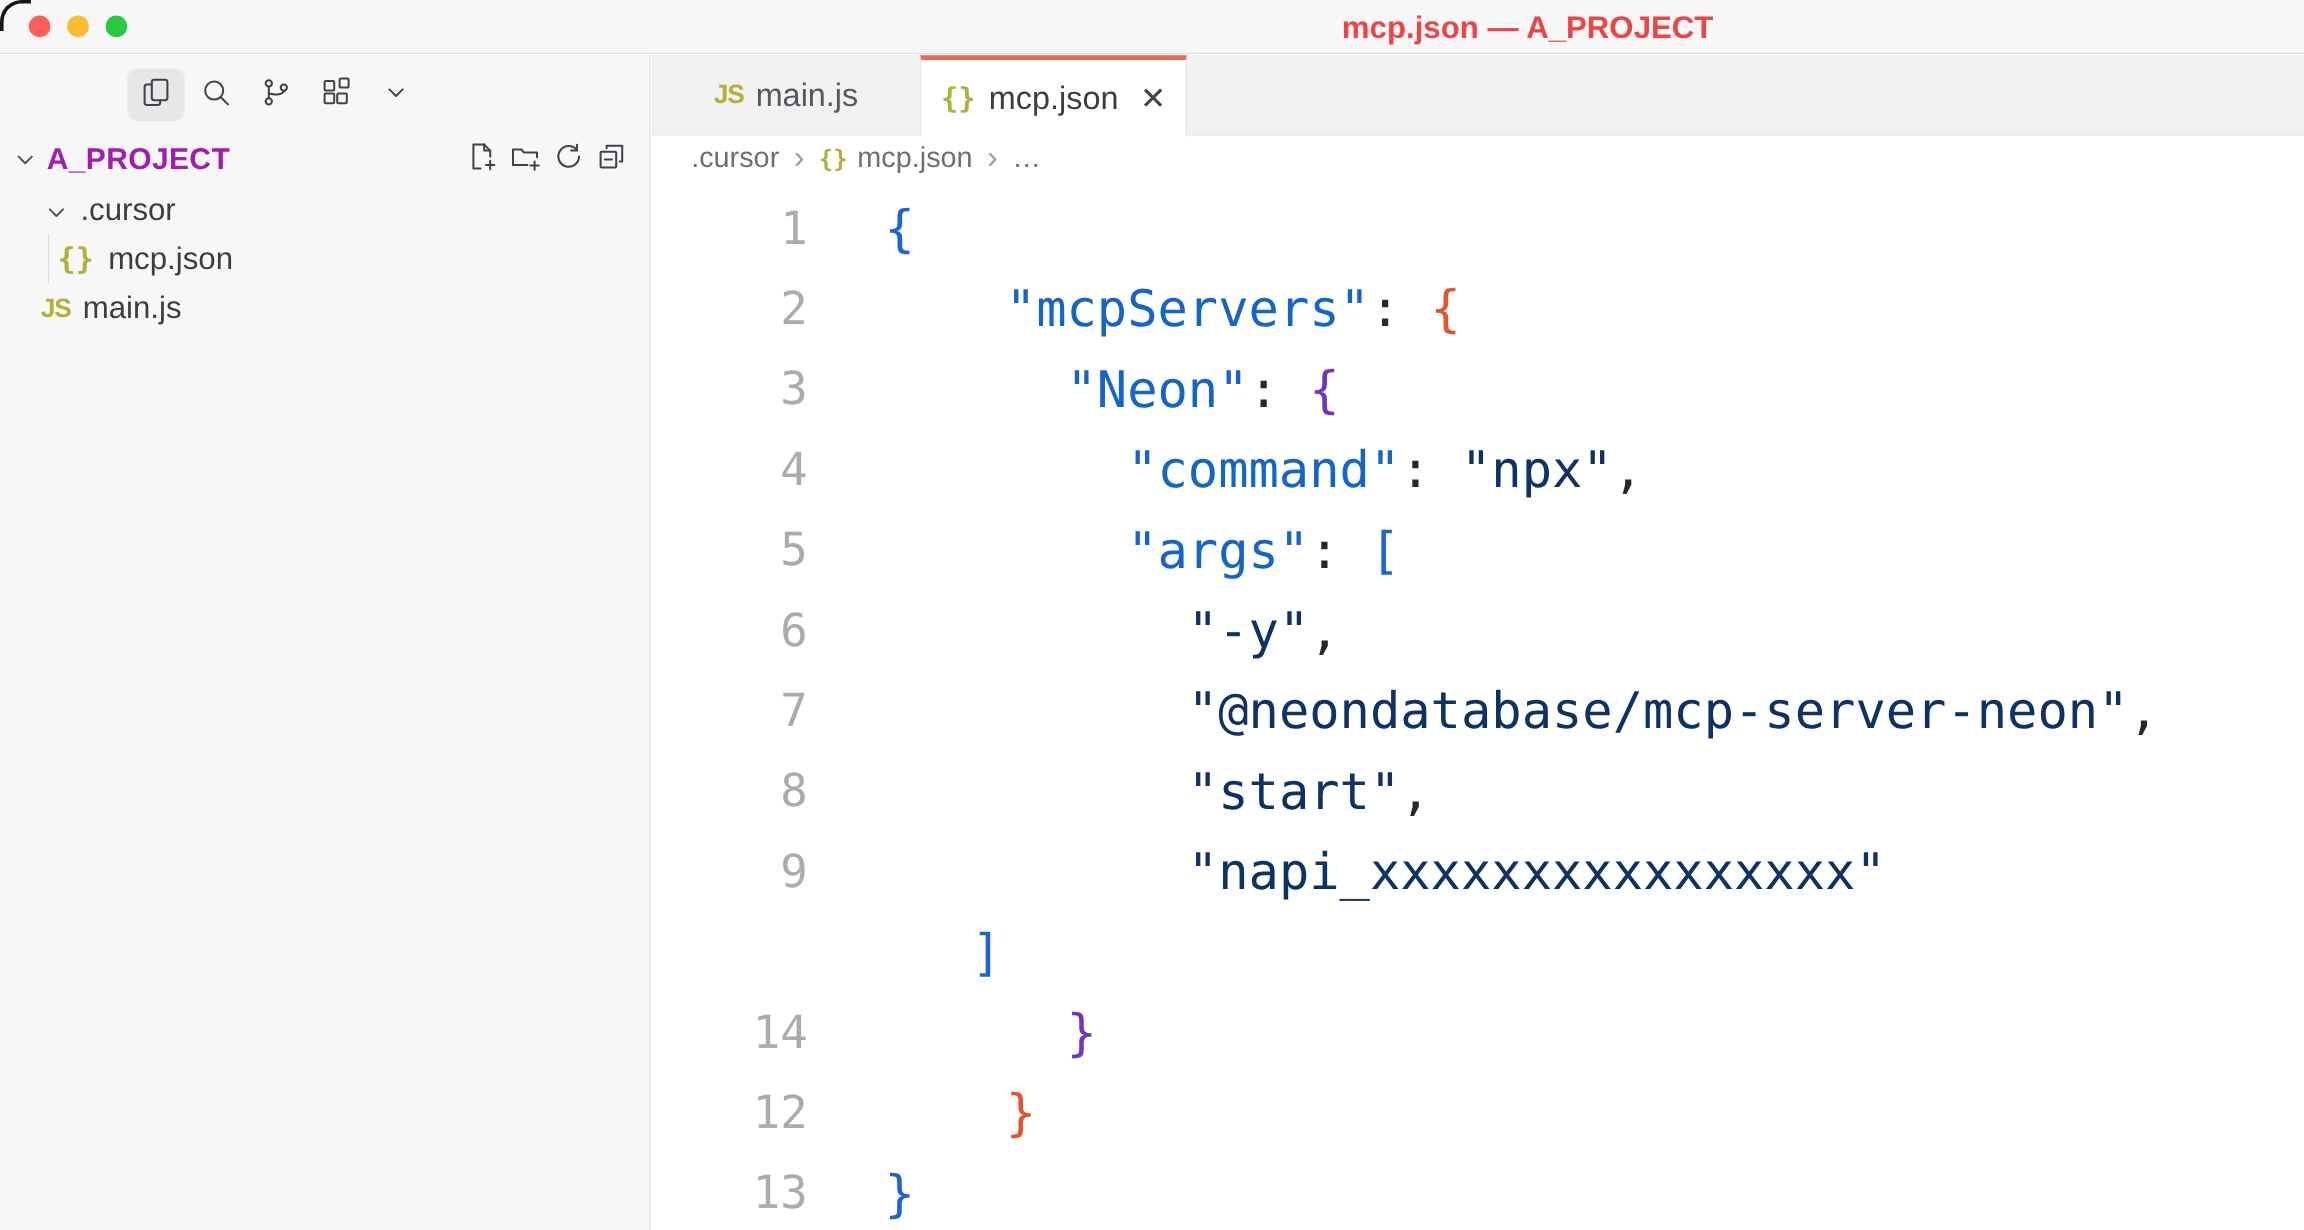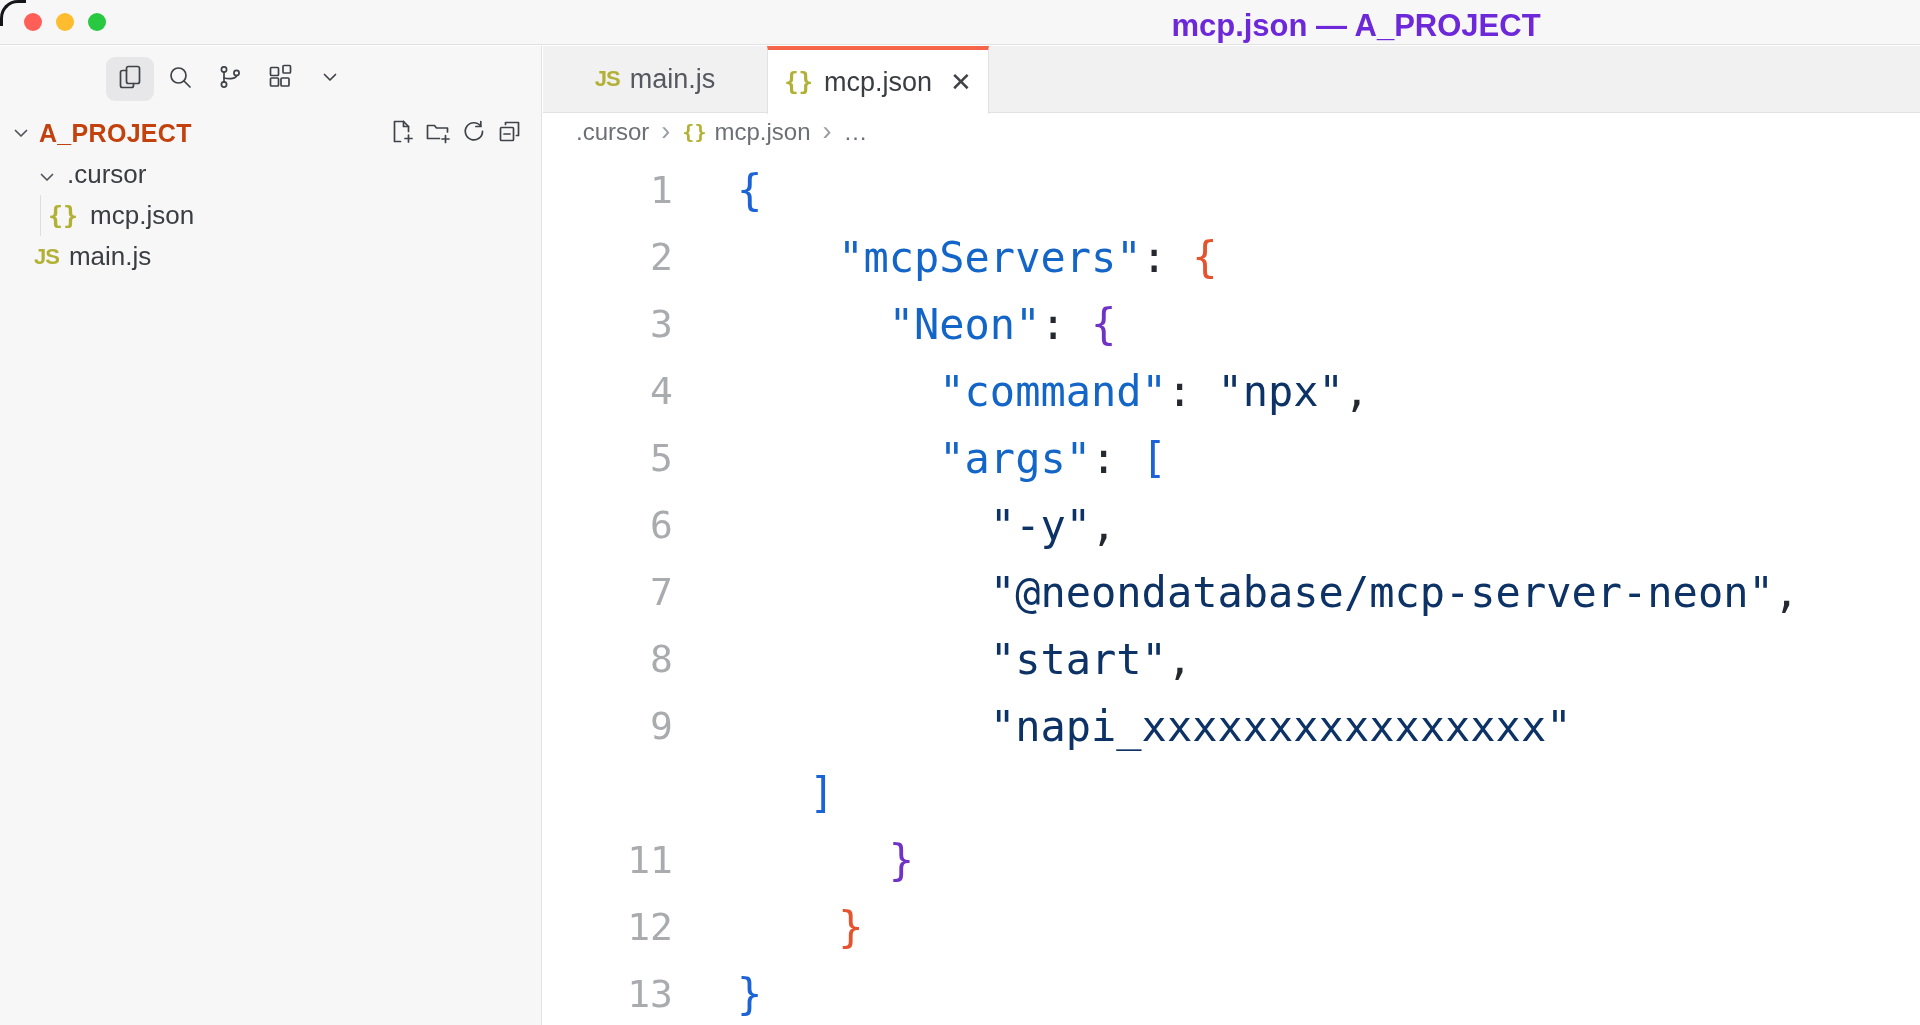--- a/index.html
+++ b/index.html
@@ -11,33 +11,33 @@
   html,body{width:1920px;height:1025px;background:#fff;font-family:"Liberation Sans",sans-serif;}
   .window{position:relative;width:1920px;height:1025px;overflow:hidden;background:#fff;}
   .corner{position:absolute;top:0;left:0;width:26px;height:26px;border-top-left-radius:18px;
     border-top:3px solid #15151a;border-left:3px solid #15151a;pointer-events:none;z-index:50;}
   
   .titlebar{position:absolute;left:0;top:0;width:1920px;height:45px;background:var(--chrome);
     border-bottom:1px solid var(--border);}
   .lights{position:absolute;left:24px;top:13px;display:flex;gap:14px;}
   .light{width:18px;height:18px;border-radius:50%;display:inline-block;}
   .light.red{background:var(--tl-red);} .light.yellow{background:var(--tl-yellow);} .light.green{background:var(--tl-green);}
-  .title{position:absolute;left:1356px;top:8px;transform:translateX(-50%);font-size:31px;
-    font-weight:600;color:#6d28d9;white-space:nowrap;}
+  .title{position:absolute;left:1273px;top:8px;transform:translateX(-50%);font-size:26px;
+    font-weight:600;color:#ef4444;white-space:nowrap;}
   
   .sidebar{position:absolute;left:0;top:46px;width:542px;height:979px;background:var(--chrome);
     border-right:1px solid var(--border);}
   .activitybar{height:66px;display:flex;align-items:center;padding-left:106px;gap:2px;}
   .act{width:48px;height:44px;display:flex;align-items:center;justify-content:center;border-radius:9px;color:#3f4247;}
   .act.active{background:#e7e7e9;}
   .act svg{width:28px;height:28px;}
   .icon-stroke{fill:none;stroke:currentColor;stroke-width:1.7;stroke-linecap:round;stroke-linejoin:round;}
   .section-header{height:42px;display:flex;align-items:center;padding:0 14px 0 10px;color:#35383d;}
   .section-header .twistie{width:22px;height:22px;color:#51545a;}
-  .root-label{font-size:25px;font-weight:700;letter-spacing:.3px;margin-left:7px;color:#c2410c;}
+  .root-label{font-size:25px;font-weight:700;letter-spacing:.3px;margin-left:7px;color:#a21caf;}
   .spacer{flex:1;}
   .hact{width:36px;height:34px;display:flex;align-items:center;justify-content:center;color:#3f4247;border-radius:6px;}
   .hact svg{width:27px;height:27px;}
   .tree-row{height:41px;display:flex;align-items:center;font-size:26px;color:#3a3d42;position:relative;}
   .tree-row .twistie{width:22px;height:22px;color:#51545a;margin-right:9px;}
   .row-cursor{padding-left:36px;}
   .row-mcp{padding-left:48px;}
   .row-mcp .guide{position:absolute;left:40px;top:0;width:1px;height:100%;background:#dededf;}
   .row-main{padding-left:34px;}
   .glyph-json{font-family:"DejaVu Sans Mono",monospace;font-weight:700;font-size:25px;color:var(--olive);margin-right:12px;}
@@ -246,18 +246,18 @@
         <div class="code-line"><div class="ln">1</div><div class="ct"><span style="color: rgb(27, 99, 214);">{</span></div></div>
         <div class="code-line"><div class="ln">2</div><div class="ct"><span>    </span><span style="color: rgb(20, 101, 200);">"mcpServers"</span><span style="color: rgb(36, 41, 47);">: </span><span style="color: rgb(229, 84, 46);">{</span></div></div>
         <div class="code-line"><div class="ln">3</div><div class="ct"><span>      </span><span style="color: rgb(20, 101, 200);">"Neon"</span><span style="color: rgb(36, 41, 47);">: </span><span style="color: rgb(113, 51, 198);">{</span></div></div>
         <div class="code-line"><div class="ln">4</div><div class="ct"><span>        </span><span style="color: rgb(20, 101, 200);">"command"</span><span style="color: rgb(36, 41, 47);">: </span><span style="color: rgb(12, 50, 102);">"npx"</span><span style="color: rgb(36, 41, 47);">,</span></div></div>
         <div class="code-line"><div class="ln">5</div><div class="ct"><span>        </span><span style="color: rgb(20, 101, 200);">"args"</span><span style="color: rgb(36, 41, 47);">: </span><span style="color: rgb(27, 99, 214);">[</span></div></div>
         <div class="code-line"><div class="ln">6</div><div class="ct"><span>          </span><span style="color: rgb(12, 50, 102);">"-y"</span><span style="color: rgb(36, 41, 47);">,</span></div></div>
         <div class="code-line"><div class="ln">7</div><div class="ct"><span>          </span><span style="color: rgb(12, 50, 102);">"@neondatabase/mcp-server-neon"</span><span style="color: rgb(36, 41, 47);">,</span></div></div>
         <div class="code-line"><div class="ln">8</div><div class="ct"><span>          </span><span style="color: rgb(12, 50, 102);">"start"</span><span style="color: rgb(36, 41, 47);">,</span></div></div>
         <div class="code-line"><div class="ln">9</div><div class="ct"><span>          </span><span style="color: rgb(12, 50, 102);">"napi_xxxxxxxxxxxxxxxx"</span></div></div>
         <div class="code-line"><div class="ct"><span>        </span><span style="color: rgb(27, 99, 214);">]</span></div></div>
-        <div class="code-line"><div class="ln">11</div><div class="ct"><span>      </span><span style="color: rgb(113, 51, 198);">}</span></div></div>
+        <div class="code-line"><div class="ln">14</div><div class="ct"><span>      </span><span style="color: rgb(113, 51, 198);">}</span></div></div>
         <div class="code-line"><div class="ln">12</div><div class="ct"><span>    </span><span style="color: rgb(229, 84, 46);">}</span></div></div>
         <div class="code-line"><div class="ln">13</div><div class="ct"><span style="color: rgb(27, 99, 214);">}</span></div></div>
       </div>
   </div>
 </div>
 
 </body></html>

